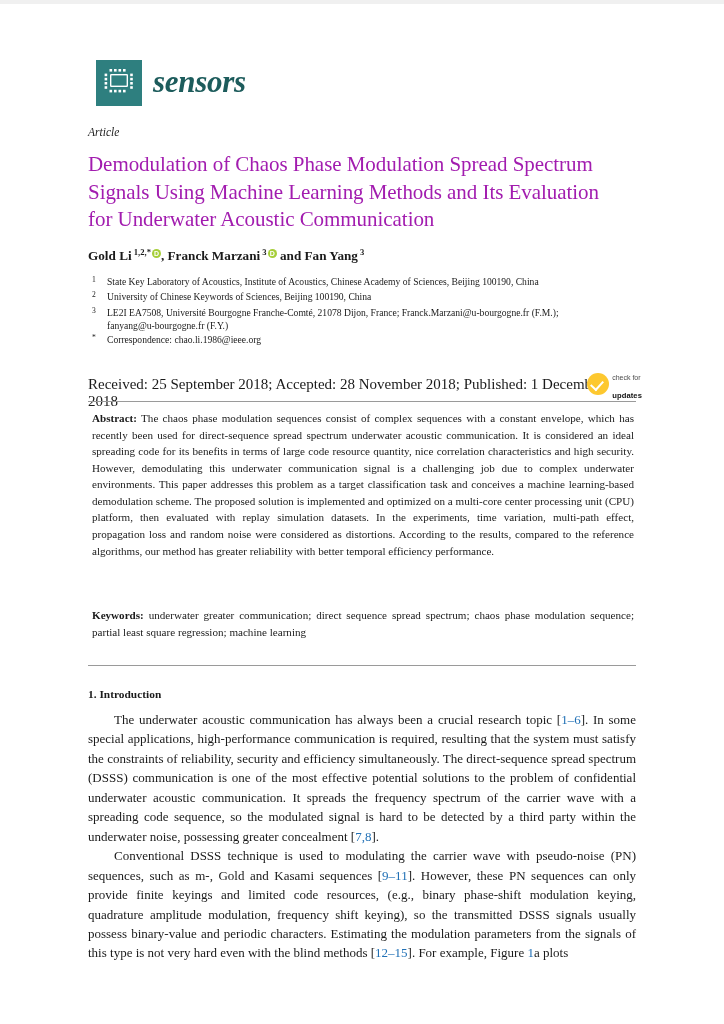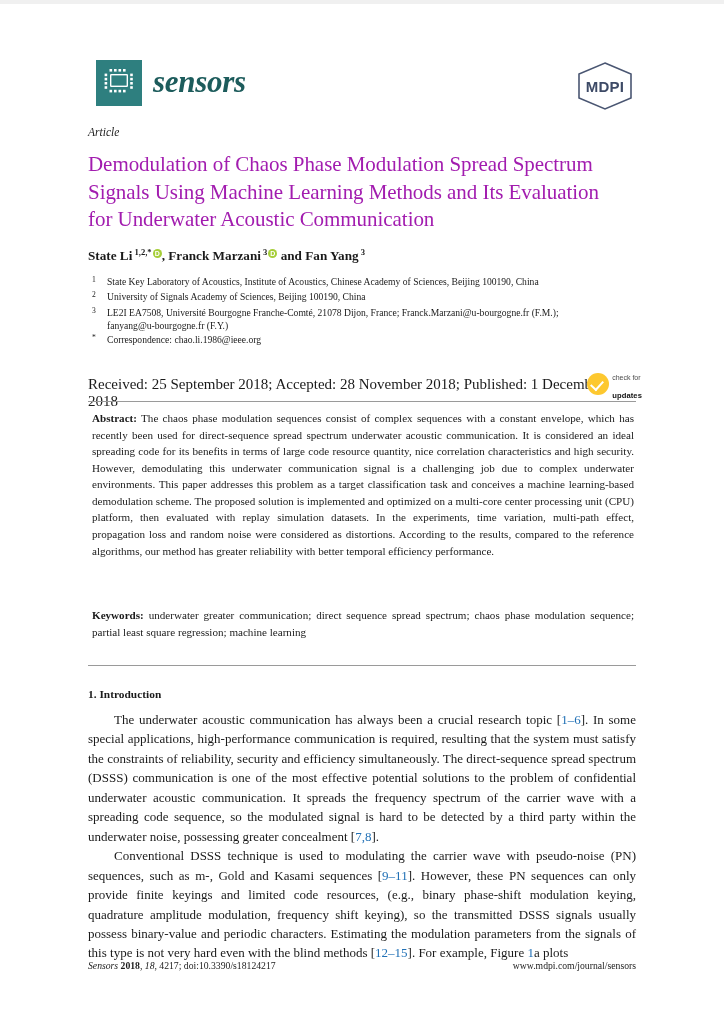--- a/index.html
+++ b/index.html
@@ -277,47 +277,40 @@
             <rect x="34.2" y="13.6" width="2.6" height="2.6"></rect>
             <rect x="34.2" y="17.8" width="2.6" height="2.6"></rect>
             <rect x="34.2" y="22" width="2.6" height="2.6"></rect>
             <rect x="34.2" y="26.2" width="2.6" height="2.6"></rect>
           </g>
         </svg>
       </span>
       <span class="journal-name">sensors</span>
     </div>
 
-    <div class="mdpi-logo">
-      <svg width="62" height="52" viewBox="0 0 62 52" aria-hidden="true">
-        <polygon points="31,3 57,14 57,38 31,49 5,38 5,14" fill="none" stroke="#4a5672" stroke-width="1.6"></polygon>
-        <rect x="10" y="17" width="42" height="18" fill="#ffffff"></rect>
-        <text x="31" y="31.5" text-anchor="middle" font-family="Liberation Sans, sans-serif" font-size="15" font-weight="700" fill="#3d4a66" letter-spacing="0.3">MDPI</text>
-      </svg>
-    </div>
   </div>
 
   <div class="content">
 
     <div class="article-type">Article</div>
 
     <h1 class="paper-title">Demodulation of Chaos Phase Modulation Spread Spectrum Signals Using Machine Learning Methods and Its Evaluation for Underwater Acoustic Communication</h1>
 
     <div class="authors">
-      <span>State Li</span><sup>&nbsp;1,2,*</sup><span class="orcid"></span><span>,&nbsp;</span><span>Franck Marzani</span><sup>&nbsp;3</sup><span class="orcid"></span><span>&nbsp;and&nbsp;</span><span>Fan Yang</span><sup>&nbsp;3</sup>
+      <span>Gold Li</span><sup>&nbsp;1,2,*</sup><span class="orcid"></span><span>,&nbsp;</span><span>Franck Marzani</span><sup>&nbsp;3</sup><span class="orcid"></span><span>&nbsp;and&nbsp;</span><span>Fan Yang</span><sup>&nbsp;3</sup>
     </div>
 
     <div class="affils">
       <div class="affil-row">
         <div class="affil-mark"><sup>1</sup></div>
         <div class="affil-text">State Key Laboratory of Acoustics, Institute of Acoustics, Chinese Academy of Sciences, Beijing 100190, China</div>
       </div>
       <div class="affil-row">
         <div class="affil-mark"><sup>2</sup></div>
-        <div class="affil-text">University of Signals Academy of Sciences, Beijing 100190, China</div>
+        <div class="affil-text">University of Chinese Keywords of Sciences, Beijing 100190, China</div>
       </div>
       <div class="affil-row">
         <div class="affil-mark"><sup>3</sup></div>
         <div class="affil-text">LE2I EA7508, Université Bourgogne Franche-Comté, 21078 Dijon, France; Franck.Marzani@u-bourgogne.fr (F.M.); fanyang@u-bourgogne.fr (F.Y.)</div>
       </div>
       <div class="affil-row">
         <div class="affil-mark"><sup>*</sup></div>
         <div class="affil-text">Correspondence: chao.li.1986@ieee.org</div>
       </div>
     </div>
@@ -348,18 +341,14 @@
 
     <div class="section-head">1. Introduction</div>
 
     <div class="body-text">
       <p><span>The underwater acoustic communication has always been a crucial research topic [</span><span class="ref">1–6</span><span>]. In some special applications, high-performance communication is required, resulting that the system must satisfy the constraints of reliability, security and efficiency simultaneously. The direct-sequence spread spectrum (DSSS) communication is one of the most effective potential solutions to the problem of confidential underwater acoustic communication. It spreads the frequency spectrum of the carrier wave with a spreading code sequence, so the modulated signal is hard to be detected by a third party within the underwater noise, possessing greater concealment [</span><span class="ref">7,8</span><span>].</span></p>
       <p><span>Conventional DSSS technique is used to modulating the carrier wave with pseudo-noise (PN) sequences, such as m-, Gold and Kasami sequences [</span><span class="ref">9–11</span><span>]. However, these PN sequences can only provide finite keyings and limited code resources, (e.g., binary phase-shift modulation keying, quadrature amplitude modulation, frequency shift keying), so the transmitted DSSS signals usually possess binary-value and periodic characters. Estimating the modulation parameters from the signals of this type is not very hard even with the blind methods  [</span><span class="ref">12–15</span><span>]. For example, Figure </span><span class="ref">1</span><span>a plots</span></p>
     </div>
 
   </div>
 
-  <div class="footer">
-    <span><i>Sensors</i> <b>2018</b>, <i>18</i>, <span>4217</span>; <span>doi:10.3390/s18124217</span></span>
-    <span>www.mdpi.com/journal/sensors</span>
-  </div>
 
 </div>
 
 </body></html>

